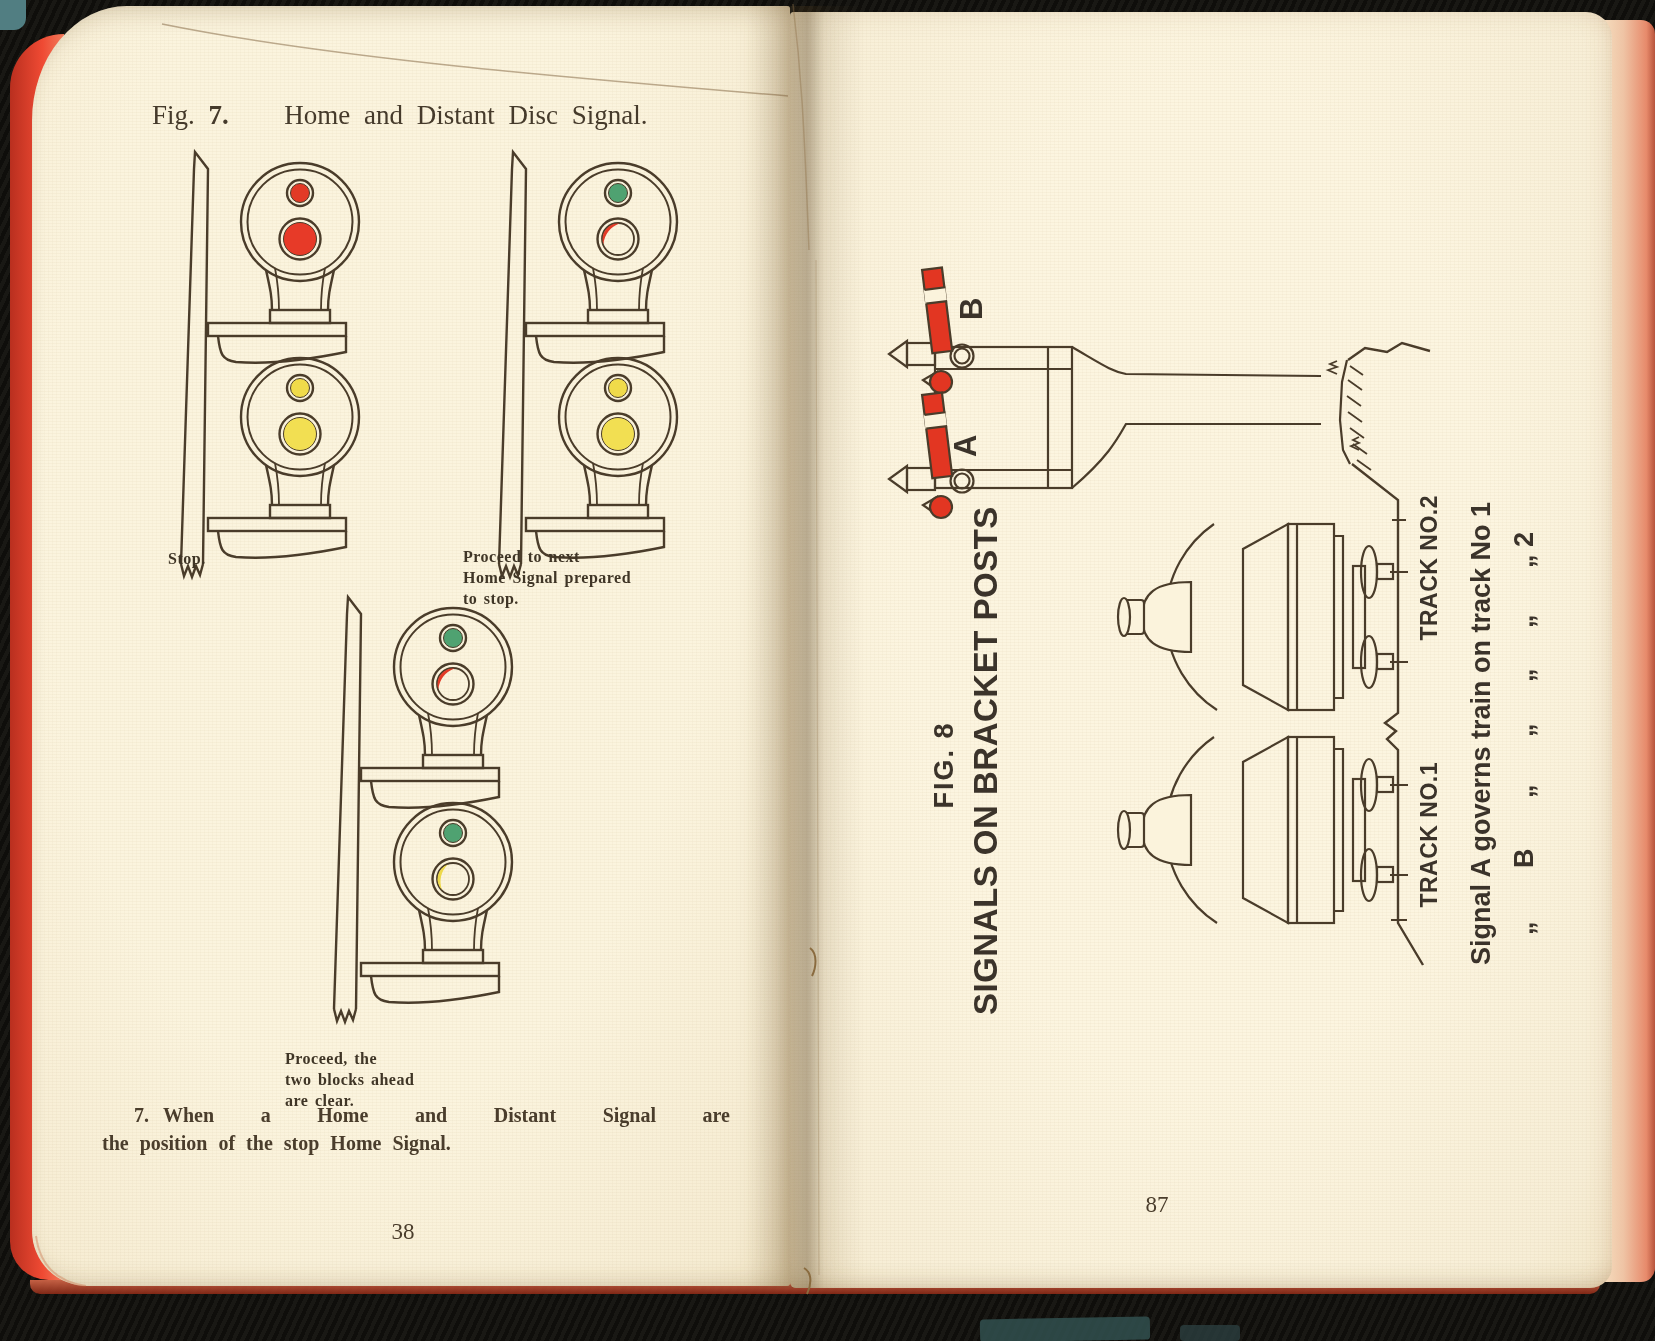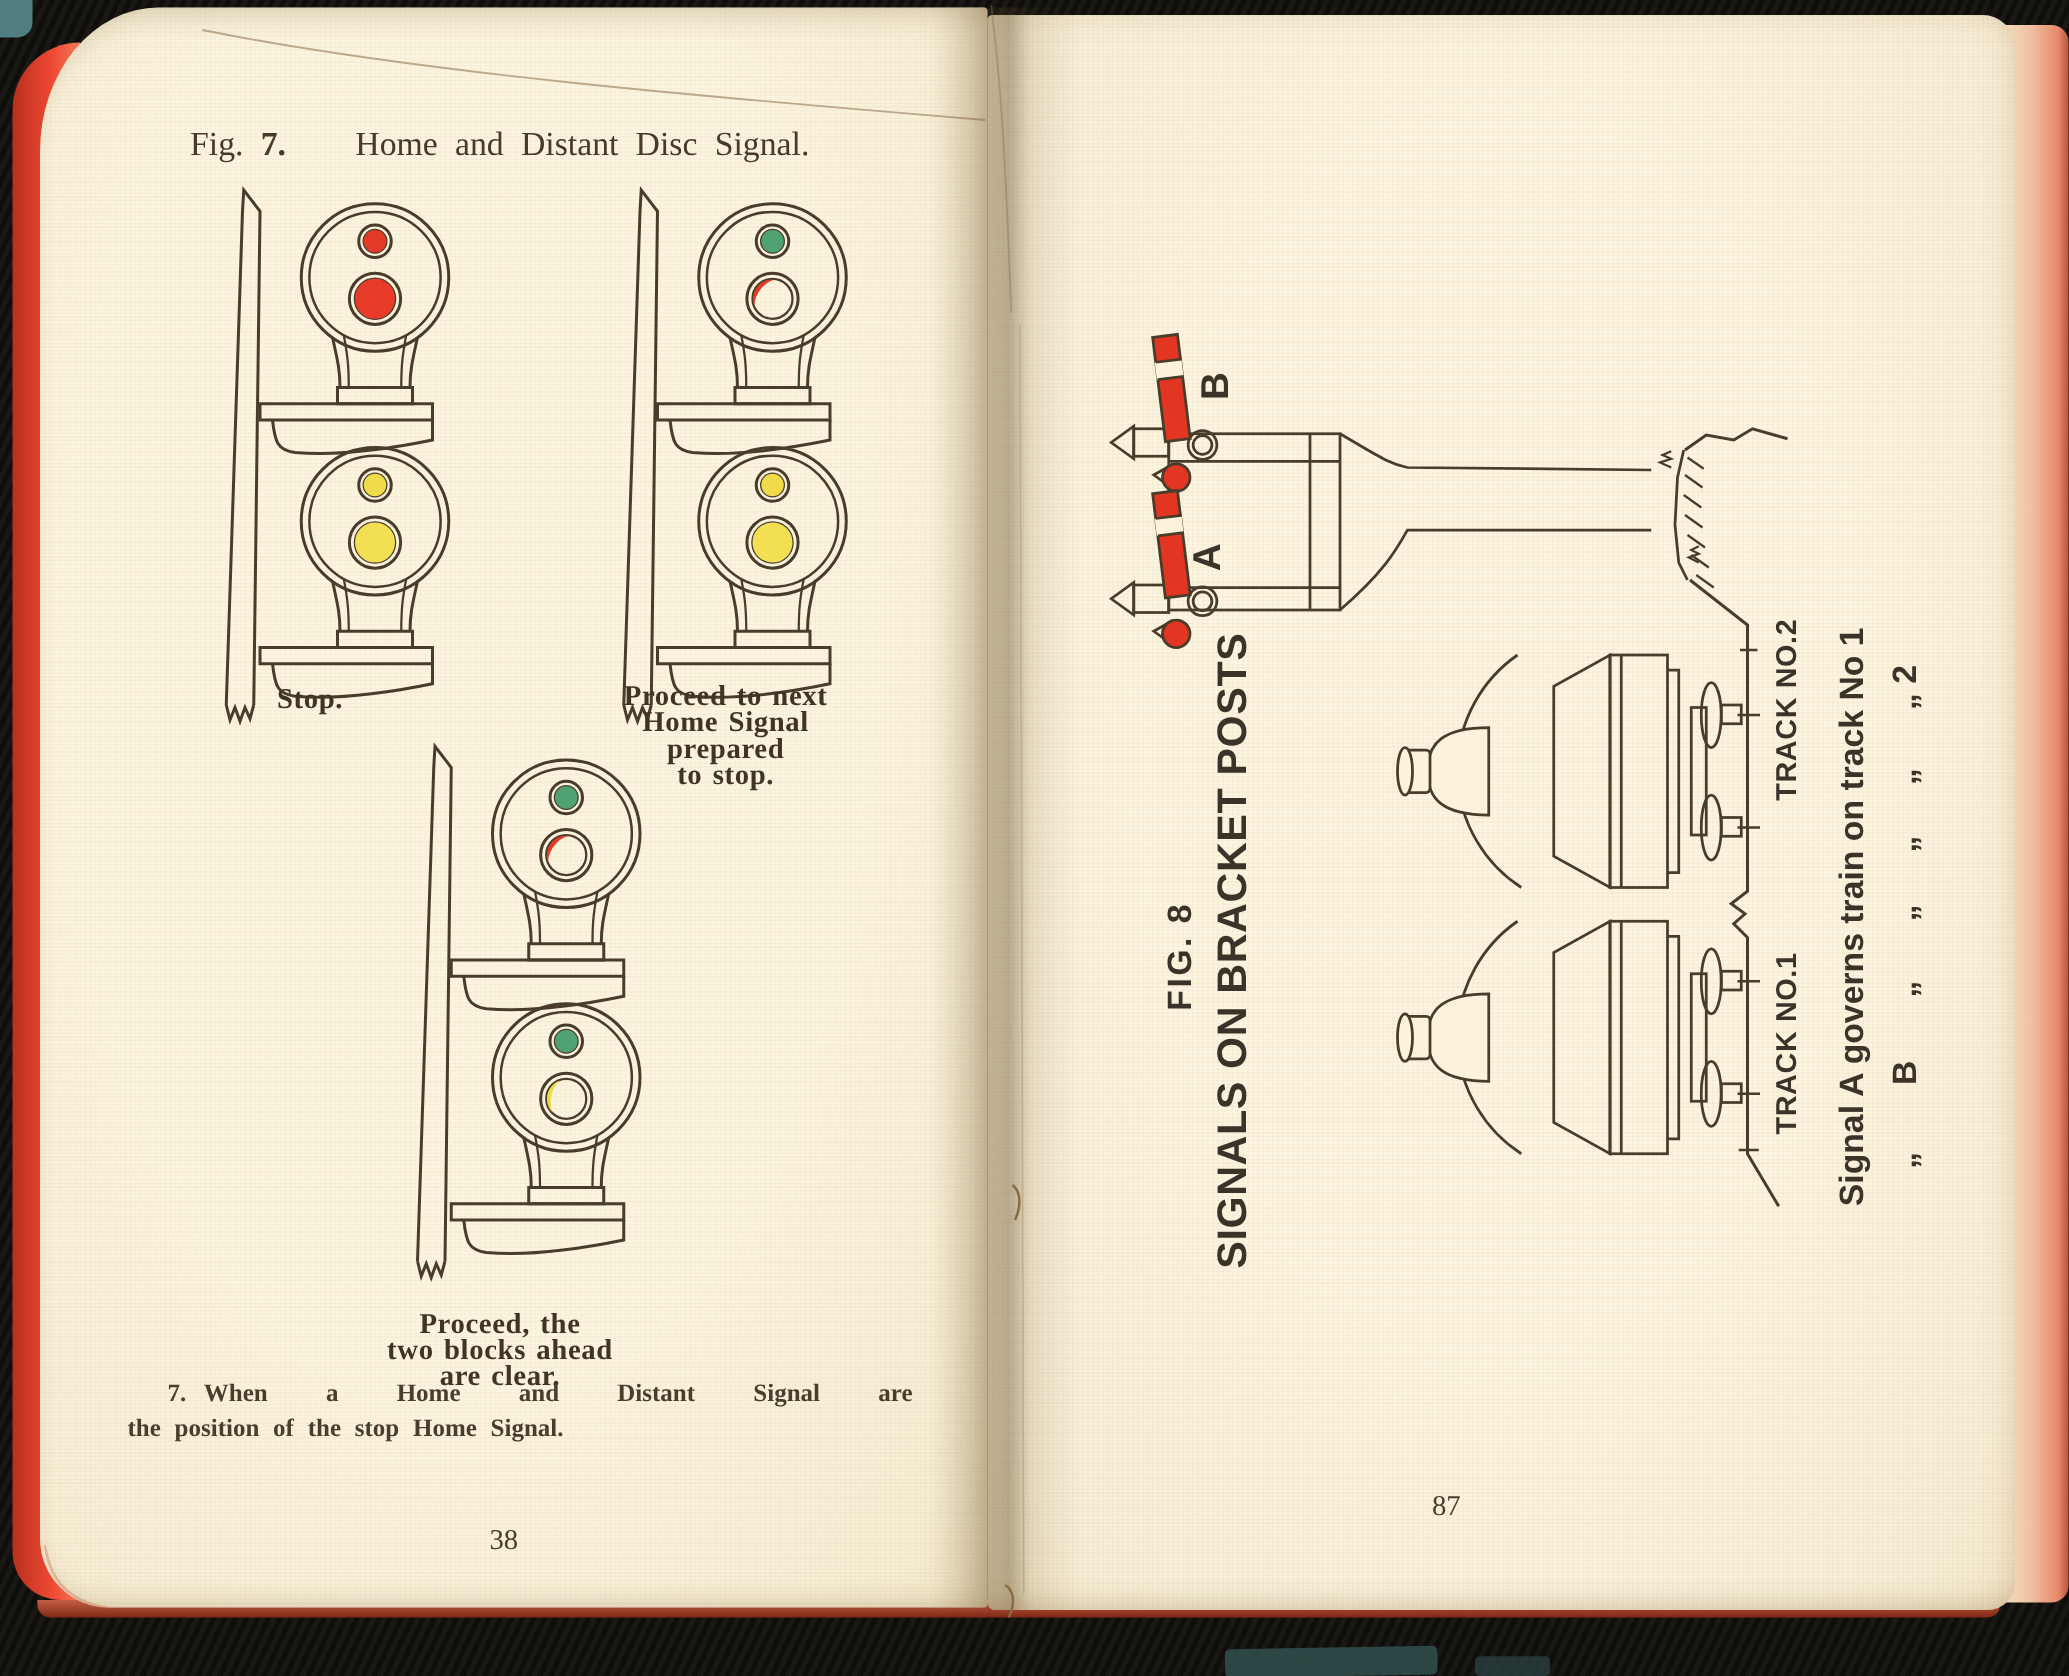--- a/index.html
+++ b/index.html
@@ -35,21 +35,21 @@
                inset 0 -14px 26px -16px rgba(120,90,45,.28);}
   .page::after{content:"";position:absolute;inset:0;border-radius:inherit;pointer-events:none;
     background:repeating-linear-gradient(0deg,rgba(170,140,90,.05) 0 1px,transparent 1px 3px),
                repeating-linear-gradient(90deg,rgba(170,140,90,.04) 0 1px,transparent 1px 4px);}
   #gutter-shade{position:absolute;z-index:4;left:745px;top:6px;width:120px;height:1282px;pointer-events:none;
     background:linear-gradient(90deg,rgba(105,80,40,0) 0%,rgba(105,80,40,.16) 38%,rgba(80,60,30,.30) 52%,rgba(105,80,40,.10) 66%,rgba(105,80,40,0) 100%);}
   .content{position:absolute;z-index:5;color:#46392a;}
   #fig7-title{left:152px;top:100px;font-size:27px;word-spacing:7px;white-space:nowrap;color:#453a2b;}
   #fig7-title .gap{display:inline-block;width:28px;}
   .sigsvg{position:absolute;z-index:5;}
-  .sig-cap{position:absolute;z-index:5;text-align:center;font-weight:bold;font-size:23px;
+  .sig-cap{position:absolute;z-index:5;text-align:left;font-weight:bold;font-size:16px;
     line-height:21px;color:#3f3526;letter-spacing:.5px;word-spacing:2px;}
   .sig-cap span{display:block;}
   #para{left:102px;top:1102px;width:628px;font-size:20px;line-height:27.5px;word-spacing:6px;color:#4a3d2c;font-weight:bold;}
   .para-line{display:block;text-align-last:justify;}
   .para-first{display:block;text-align-last:justify;}
   .para-first b{margin-left:32px;margin-right:14px;}
   .para-last{display:block;text-align-last:left;}
   .pageno{position:absolute;z-index:5;font-size:23px;color:#4a3d2c;width:70px;text-align:center;}
   #pageno-86{left:368px;top:1219px;}
   #pageno-87{left:1122px;top:1192px;text-align:center;}

